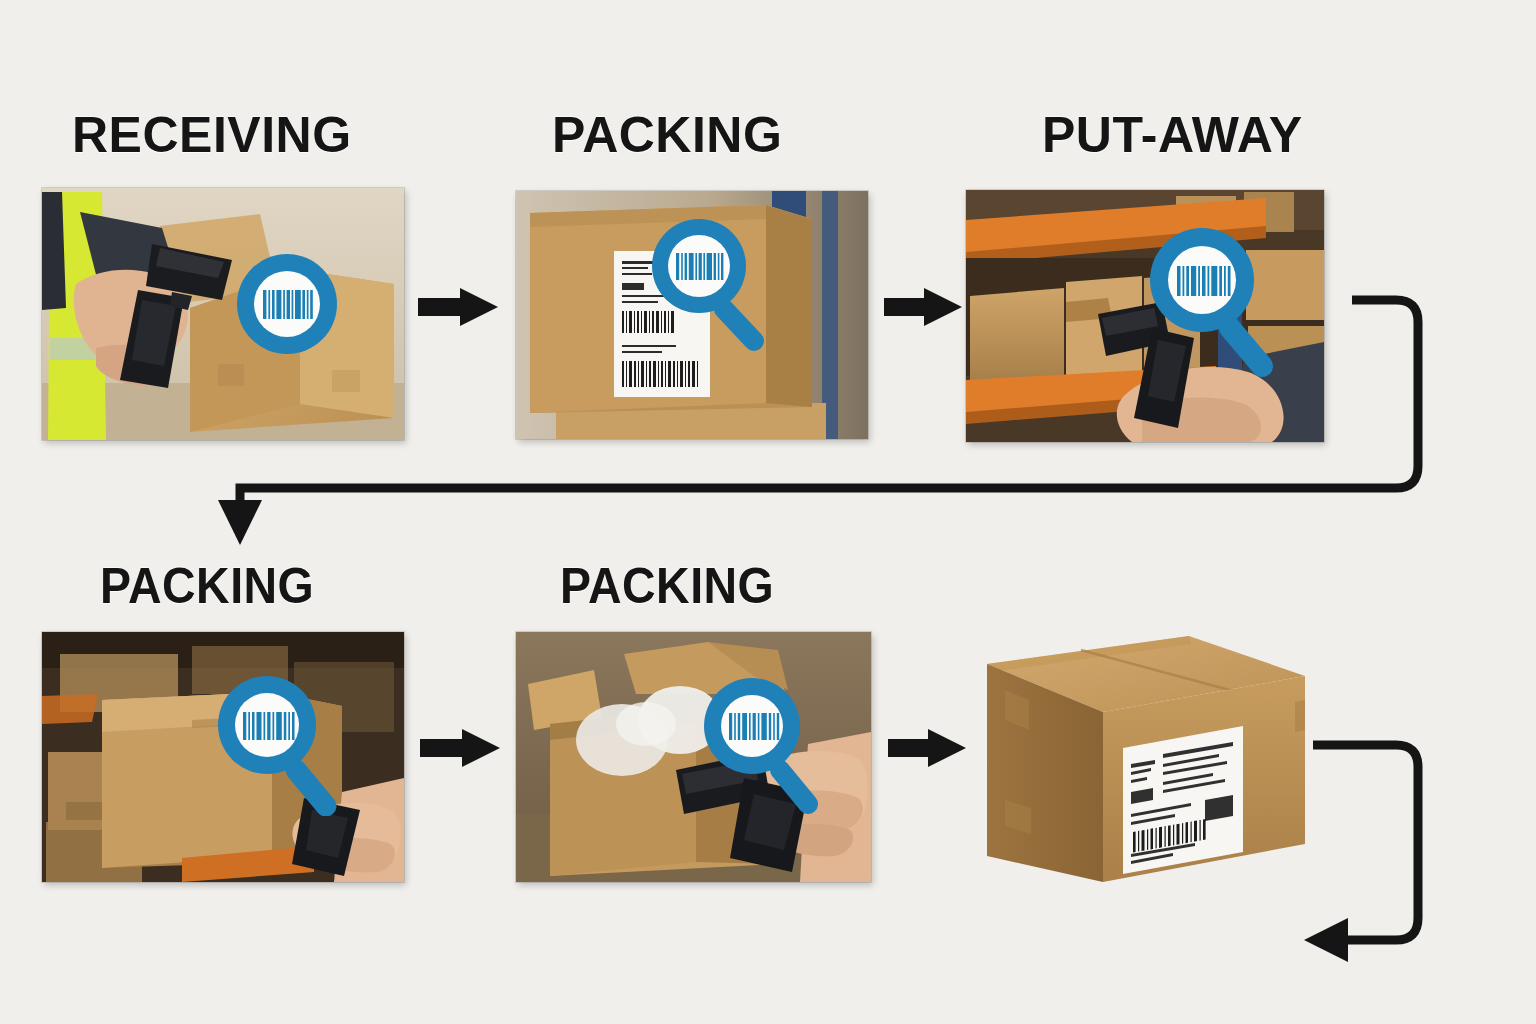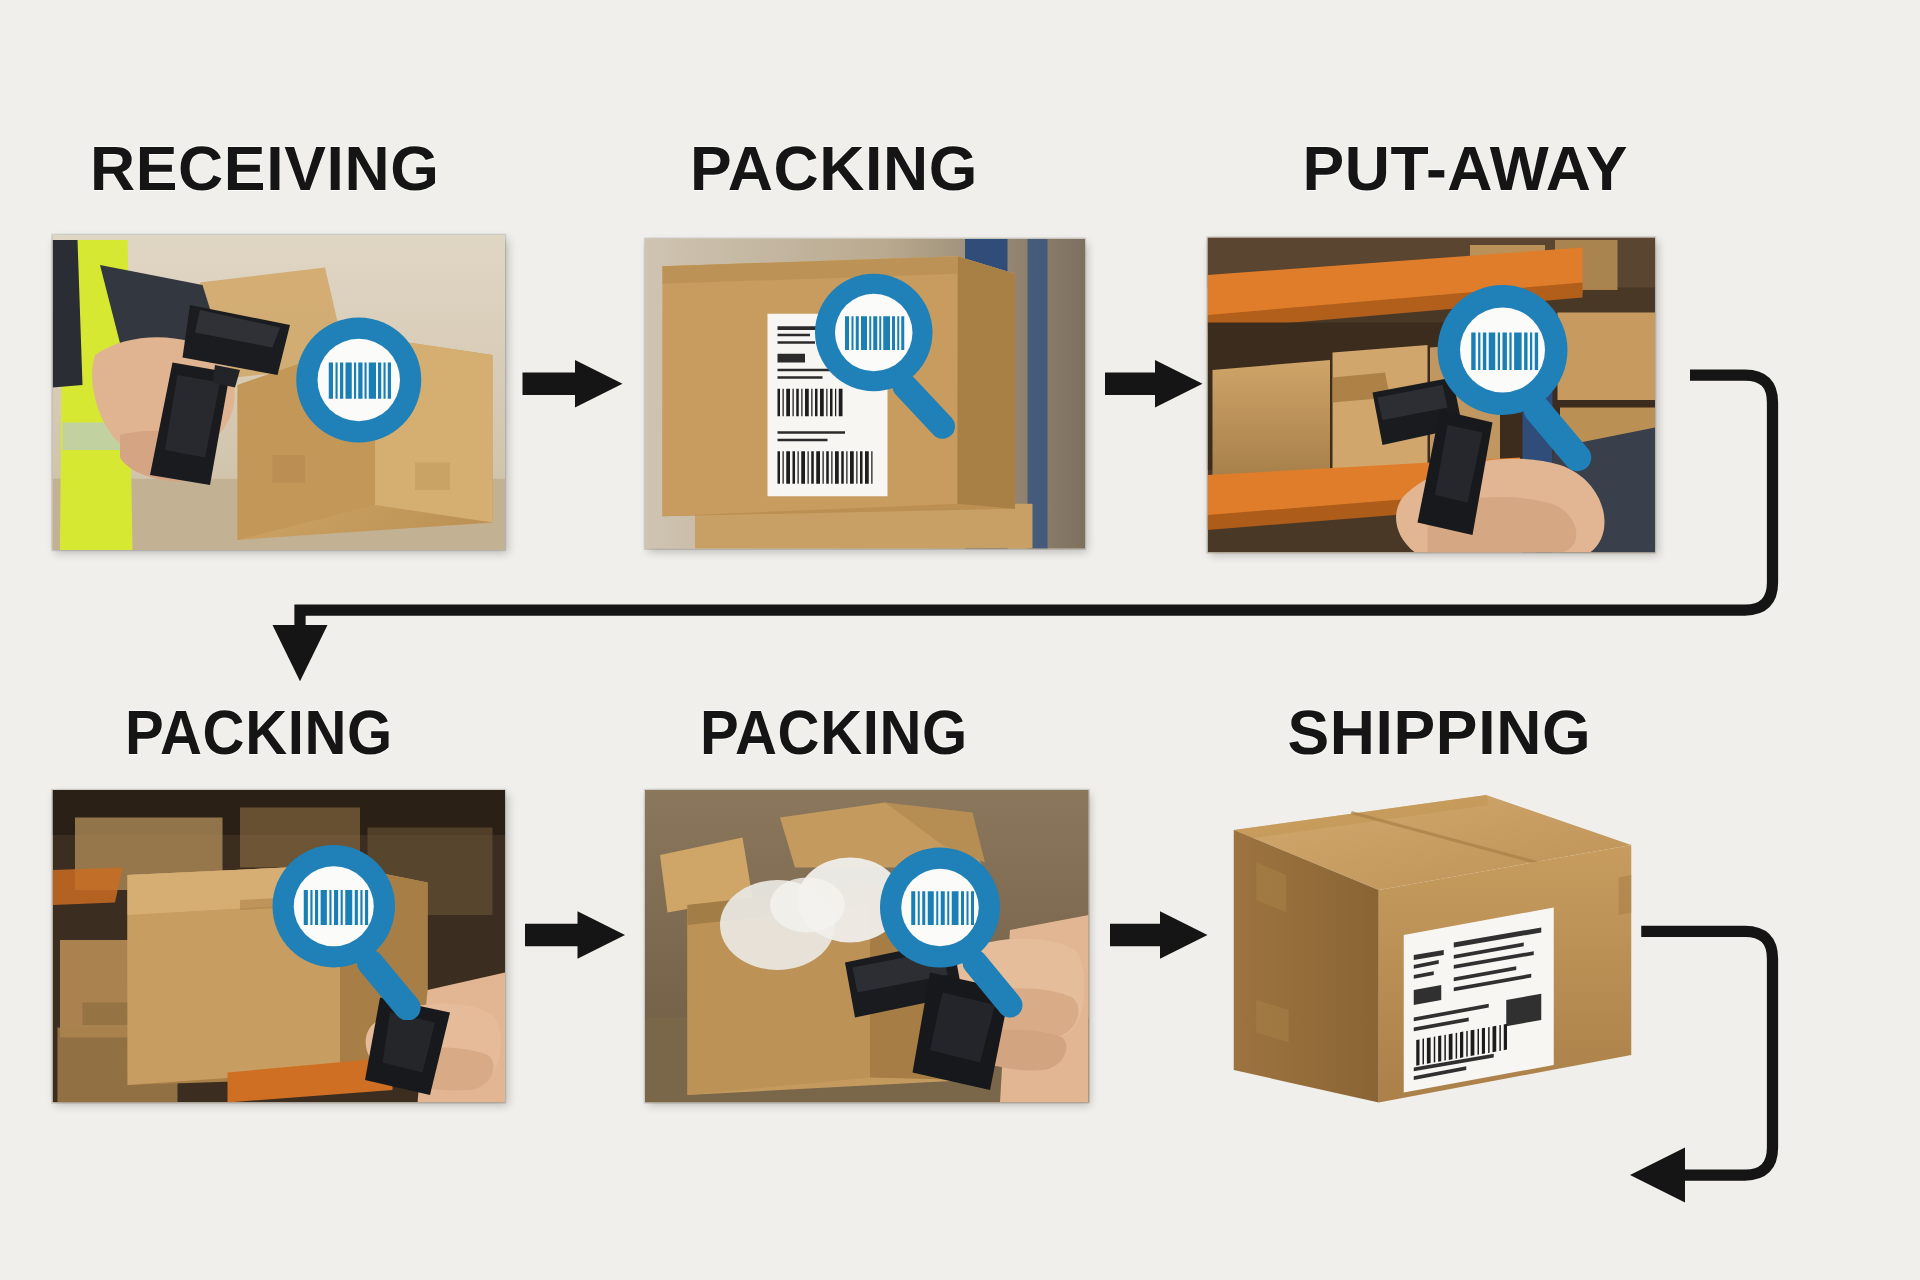--- a/index.html
+++ b/index.html
@@ -388,21 +388,20 @@
           <rect x="50.6" y="37" width="3.2" height="27"></rect>
         <rect x="55.8" y="37" width="1.6" height="27"></rect>
           <rect x="59.4" y="37" width="5.4" height="27"></rect>
         <rect x="66.8" y="37" width="2.4" height="27"></rect>
           <rect x="71.2" y="37" width="1.6" height="27"></rect>
         <rect x="74.8" y="37" width="2.4" height="27"></rect>
       </g>
     </svg>
   </div>
 
-  <div class="step-label" style="left:1030px;top:561px;">SHIPPING</div>
 
   <div class="plain" style="left:975px;top:630px;width:332px;height:262px;">
     <svg width="332" height="262" viewBox="0 0 332 262">
       <defs>
         <linearGradient id="shipTop" x1="0" y1="0" x2="1" y2="1">
           <stop offset="0" stop-color="#d3a96f"></stop>
             <stop offset="1" stop-color="#bd9257"></stop>
         </linearGradient>
         <linearGradient id="shipFront" x1="0" y1="0" x2="0" y2="1">
           <stop offset="0" stop-color="#c79c5e"></stop>

